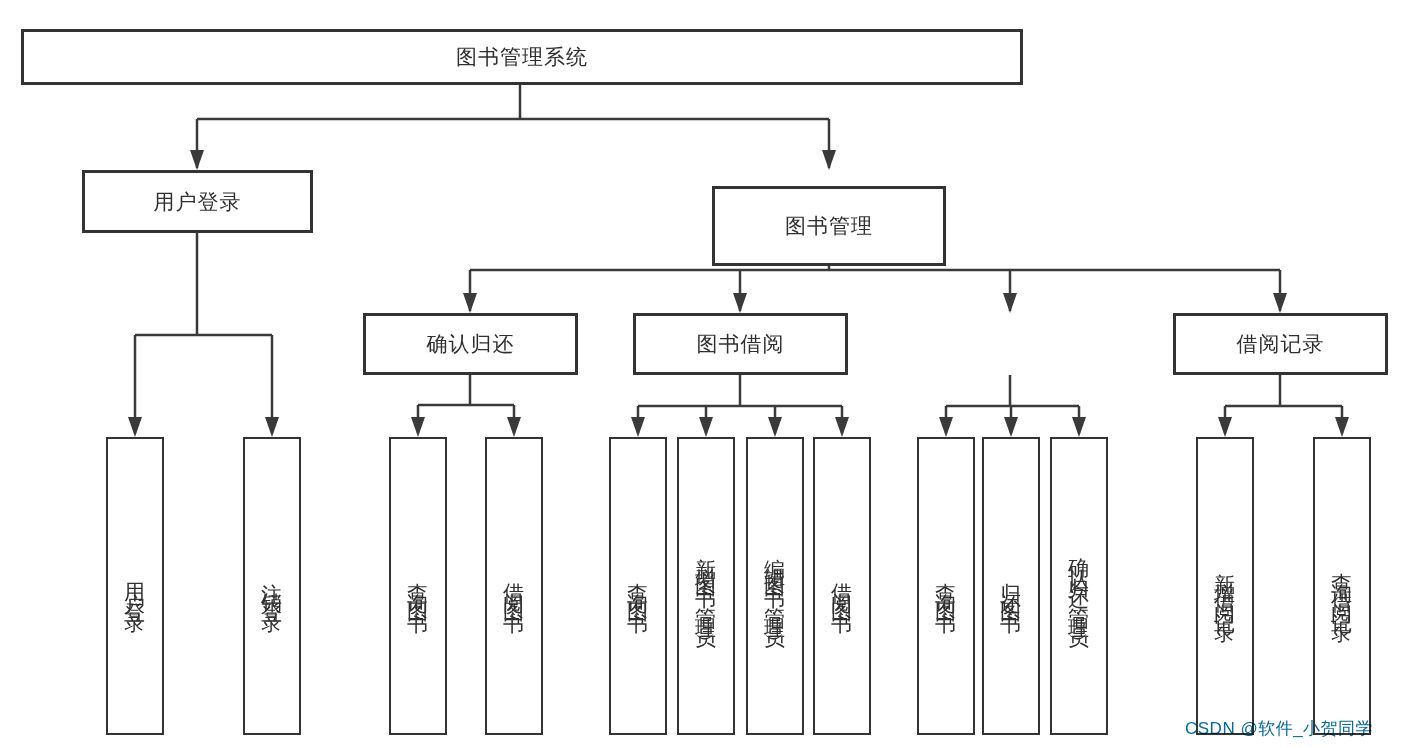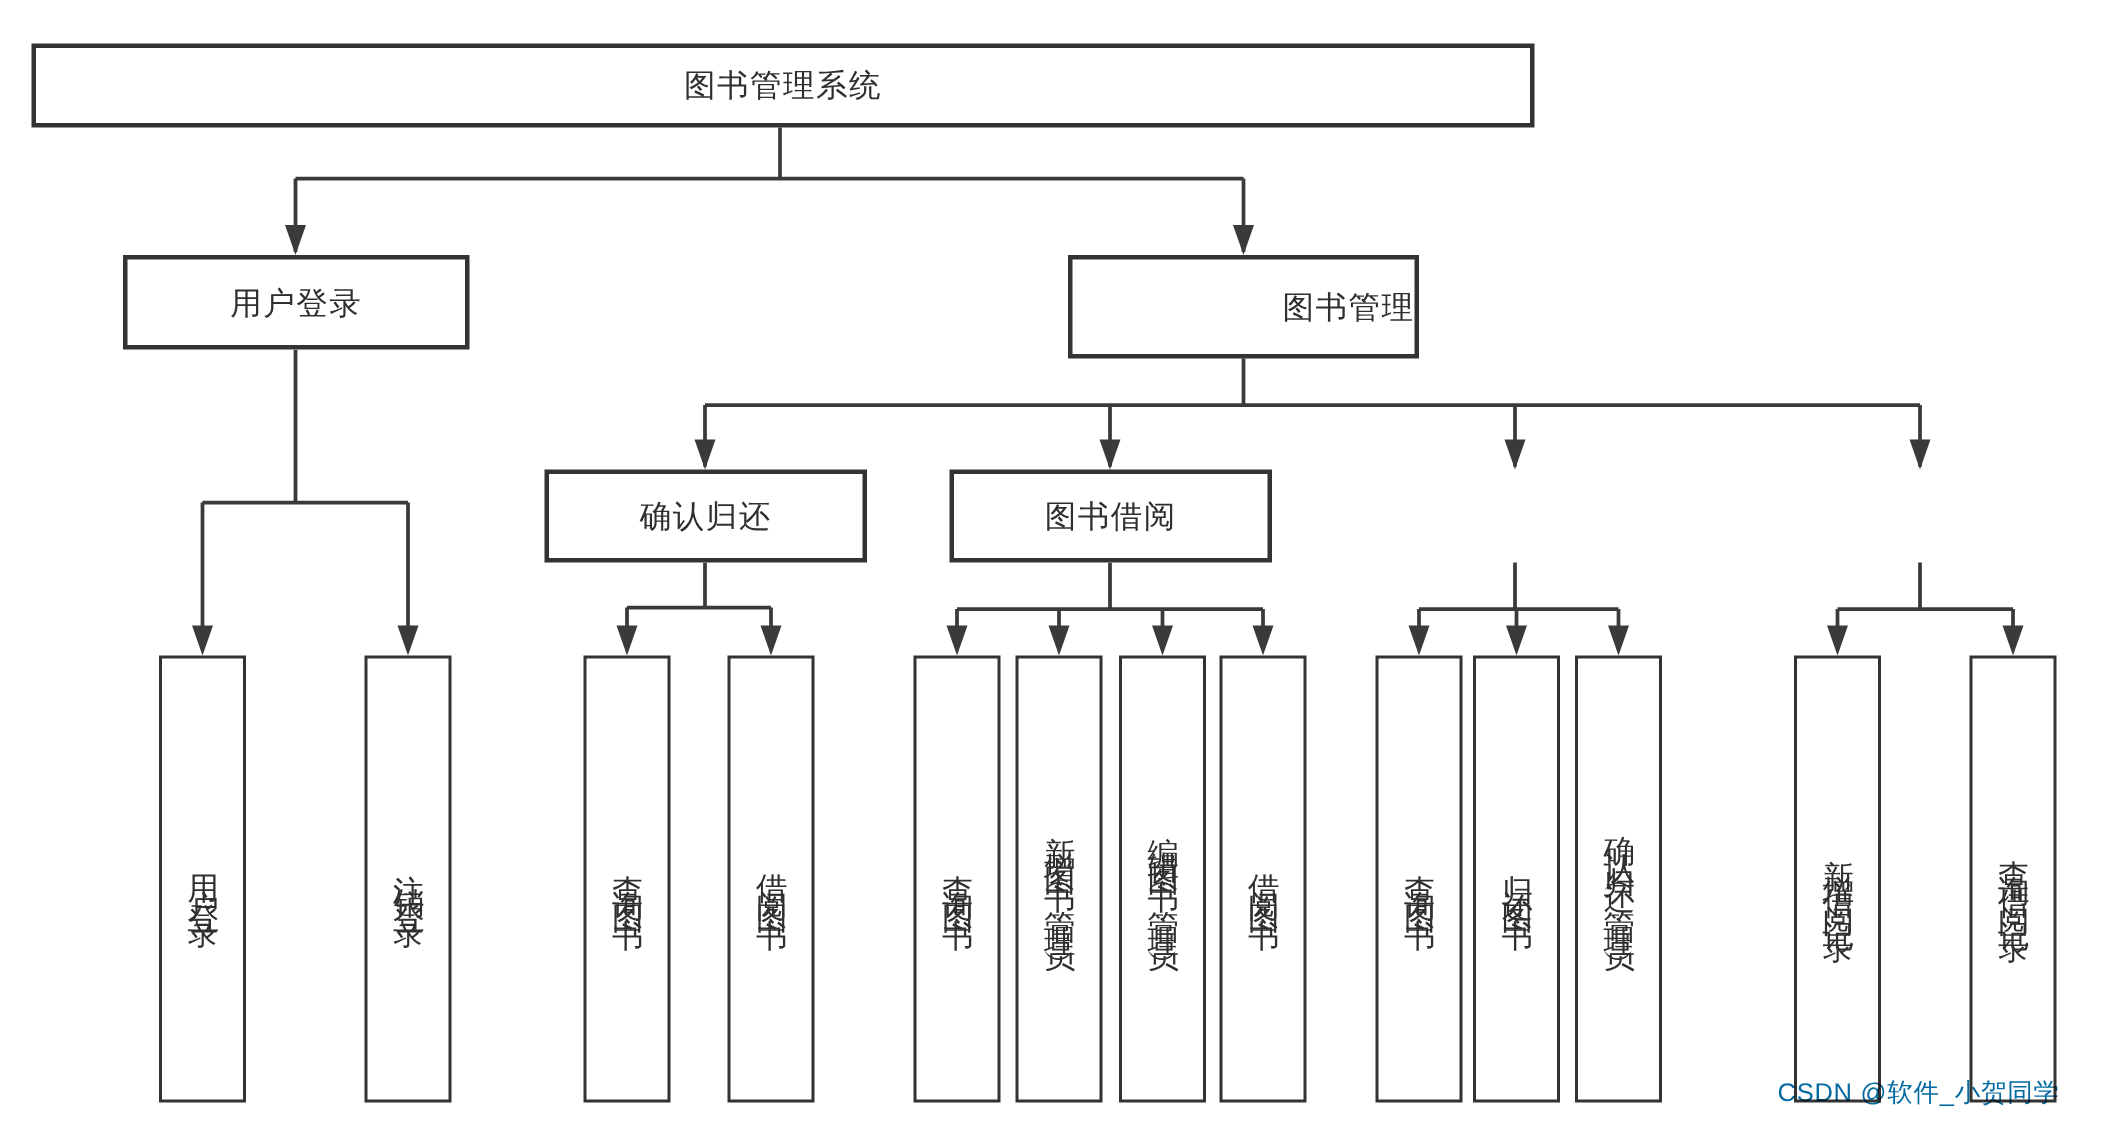--- a/index.html
+++ b/index.html
@@ -8,21 +8,21 @@
     font-family:"Liberation Sans","DejaVu Sans",sans-serif;color:#2f2f2f;
   }
   .connectors{position:absolute;left:0;top:0;width:1405px;height:747px;}
   .hbox{
     position:absolute;box-sizing:border-box;background:#ffffff;border:3px solid #333333;
     display:flex;align-items:center;justify-content:center;
     font-size:21px;letter-spacing:1px;white-space:nowrap;z-index:2;
   }
   .root{left:21px;top:13px;width:1002px;height:56px;margin-top:16px;}
   .l2a{left:82px;top:170px;width:231px;height:63px;}
-  .l2b{left:712px;top:170px;width:234px;height:69px;justify-content:flex-end;}
+  .l2b{left:712px;top:186px;width:234px;height:80px;}
   .l3{top:313px;width:215px;height:62px;}
   .vbox{
     position:absolute;top:437px;width:58px;height:298px;box-sizing:border-box;
     background:#ffffff;border:2.5px solid #333333;display:flex;align-items:center;justify-content:center;z-index:2;
   }
   .vbox span{
     writing-mode:vertical-rl;text-orientation:mixed;white-space:nowrap;
     font-size:21px;letter-spacing:10px;line-height:1;color:#2f2f2f;
   }
   .watermark{
@@ -81,20 +81,23 @@
   <div class="hbox l2b">
     <span>图书管理</span>
   </div>
 
   <div class="hbox l3" style="left:363px">
     <span>确认归还</span>
   </div>
   <div class="hbox l3" style="left:633px">
     <span>图书借阅</span>
   </div>
+  <div class="hbox l3" style="left:1173px">
+    <span>借阅记录</span>
+  </div>
 
   <div class="vbox" style="left:106px">
     <span>用户登录</span>
   </div>
   <div class="vbox" style="left:243px">
     <span>注销登录</span>
   </div>
 
   <div class="vbox" style="left:389px">
     <span>查询图书</span>

